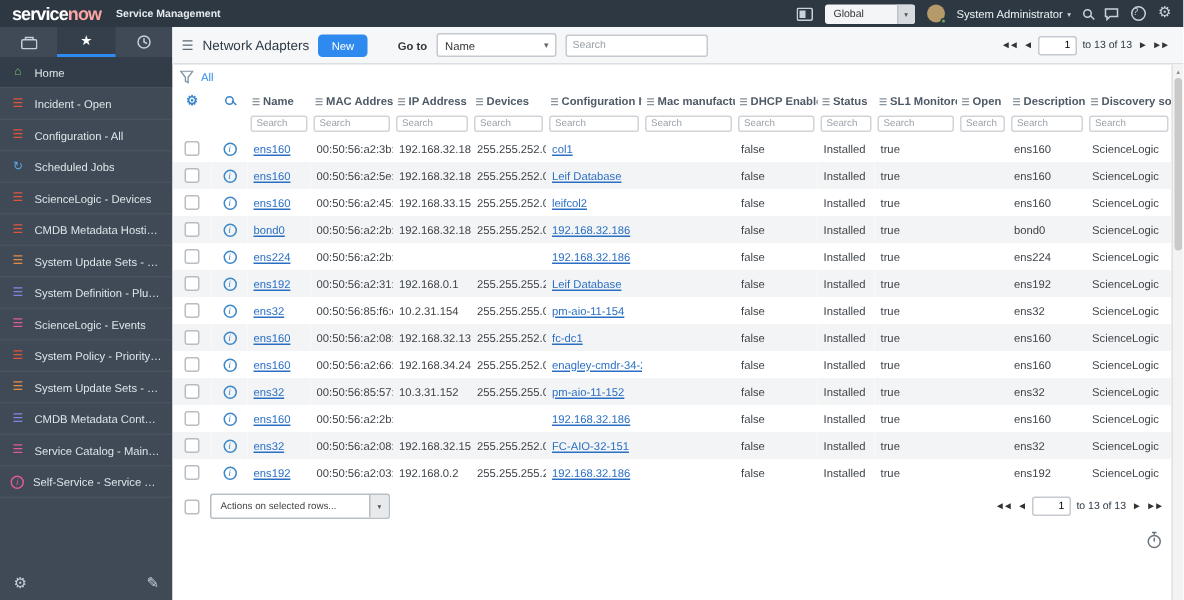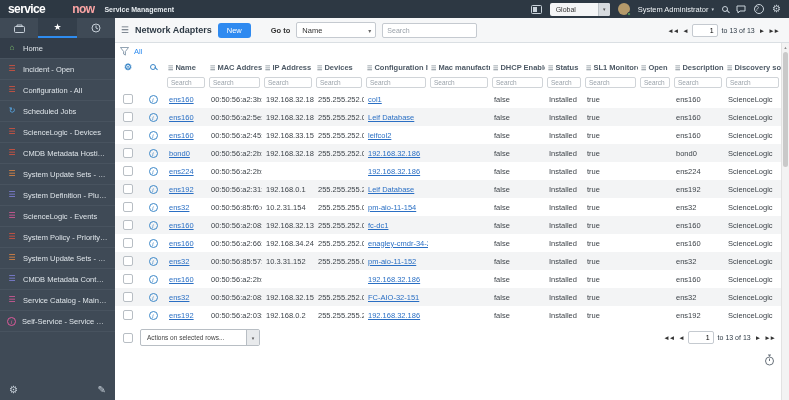--- a/index.html
+++ b/index.html
@@ -2,21 +2,21 @@
 <html><head>
 <meta charset="utf-8">
 <style>
   * { box-sizing: border-box; margin: 0; padding: 0; }
   html,body { width:789px; height:400px; overflow:hidden; }
   body { font-family:"Liberation Sans", sans-serif; background:#fff; }
   .screen { width:789px; height:400px; display:flex; flex-direction:column; }
 
   
   .topbar { height:18px; background:#2d3843; display:flex; align-items:center; padding:0 8px; flex:0 0 18px; }
-  .logo { display:flex; align-items:flex-end; cursor:pointer;gap:27px; }
+  .logo { display:flex; align-items:flex-end; cursor:pointer; }
   .logo-service { color:#fff; font-weight:bold; font-size:12px; letter-spacing:-0.6px; }
   .logo-now { color:#fca5a5; font-weight:bold; font-size:12px; letter-spacing:-0.6px; }
   .product { color:#e6ebef; font-size:7px; font-weight:bold; margin-left:10px; }
   .topbar-right { margin-left:auto; display:flex; align-items:center; gap:8px; color:#c9d2da; }
   .tb-icon { font-size:10px; line-height:10px; cursor:pointer; display:inline-flex; align-items:center; }
   .scope-select { background:#f4f5f6; border-radius:2px; height:13px; display:flex; align-items:center; overflow:hidden; cursor:pointer; }
   .scope-select .scope-text { font-size:7px; color:#333; padding:0 6px; width:48px; }
   .scope-select .sel-arrow { width:12px; height:13px; background:#d7dbdf; border-left:1px solid #bcc2c7; color:#555; font-size:5px; display:flex; align-items:center; justify-content:center; }
   .avatar { width:12px; height:12px; border-radius:50%; background:#b59a6a; position:relative; display:inline-block; cursor:pointer; }
   .status-dot { position:absolute; right:-1px; bottom:-1px; width:4px; height:4px; border-radius:50%; background:#5fb25f; border:1px solid #2d3843; }
@@ -43,21 +43,21 @@
   .nav-icon { width:10px; flex:0 0 10px; font-size:8px; line-height:10px; text-align:center; }
   .nav-icon.circ { border:1px solid currentColor; border-radius:50%; width:9px; height:9px; flex:0 0 9px; font-size:6px; line-height:8px; font-style:italic; }
   .nav-label { overflow:hidden; text-overflow:ellipsis; }
   .side-bottom { display:flex; justify-content:space-between; padding:4px 9px 5px 9px; color:#c6cfd8; font-size:10px; }
   .side-bottom span { cursor:pointer; }
 
   
   .main { flex:1; min-width:0; background:#fff; display:flex; flex-direction:column; position:relative; }
   .list-toolbar { height:25px; flex:0 0 25px; background:#f6f7f8; border-bottom:1px solid #dadfe3; display:flex; align-items:center; gap:6px; padding:0 10px 0 6px; }
   .menu-btn { color:#5e6a75; font-size:9px; cursor:pointer; }
-  .list-title { font-size:9px; font-weight:bold; color:#2e3a45; }
+  .list-title { font-size:9px; font-weight:normal; color:#2e3a45; }
   .new-btn { background:#2f8af0; color:#fff; border:0; border-radius:3px; font-size:7.5px; padding:3px 9px; font-family:inherit; cursor:pointer; }
   .goto-label { font-size:7.5px; color:#333; font-weight:bold; margin-left:14px; }
   .goto-select { border:1px solid #c5cad0; background:#fff; height:16px; width:80px; display:flex; align-items:center; border-radius:2px; cursor:pointer; }
   .goto-select .goto-text { flex:1; font-size:7.5px; color:#333; padding:0 5px; }
   .goto-select .caret { color:#666; font-size:6px; padding-right:4px; }
   .toolbar-search { width:95px; height:15px; border:1px solid #c5cad0; border-radius:2px; font-size:7px; padding:0 4px; font-family:inherit; outline:none; }
   .toolbar-search::placeholder, .col-search::placeholder { color:#9aa2aa; }
 
   .paginator { margin-left:auto; display:flex; align-items:center; gap:4px; color:#2e3a45; }
   .pg-btn { font-size:6.5px; letter-spacing:-1px; cursor:pointer; color:#333; }

